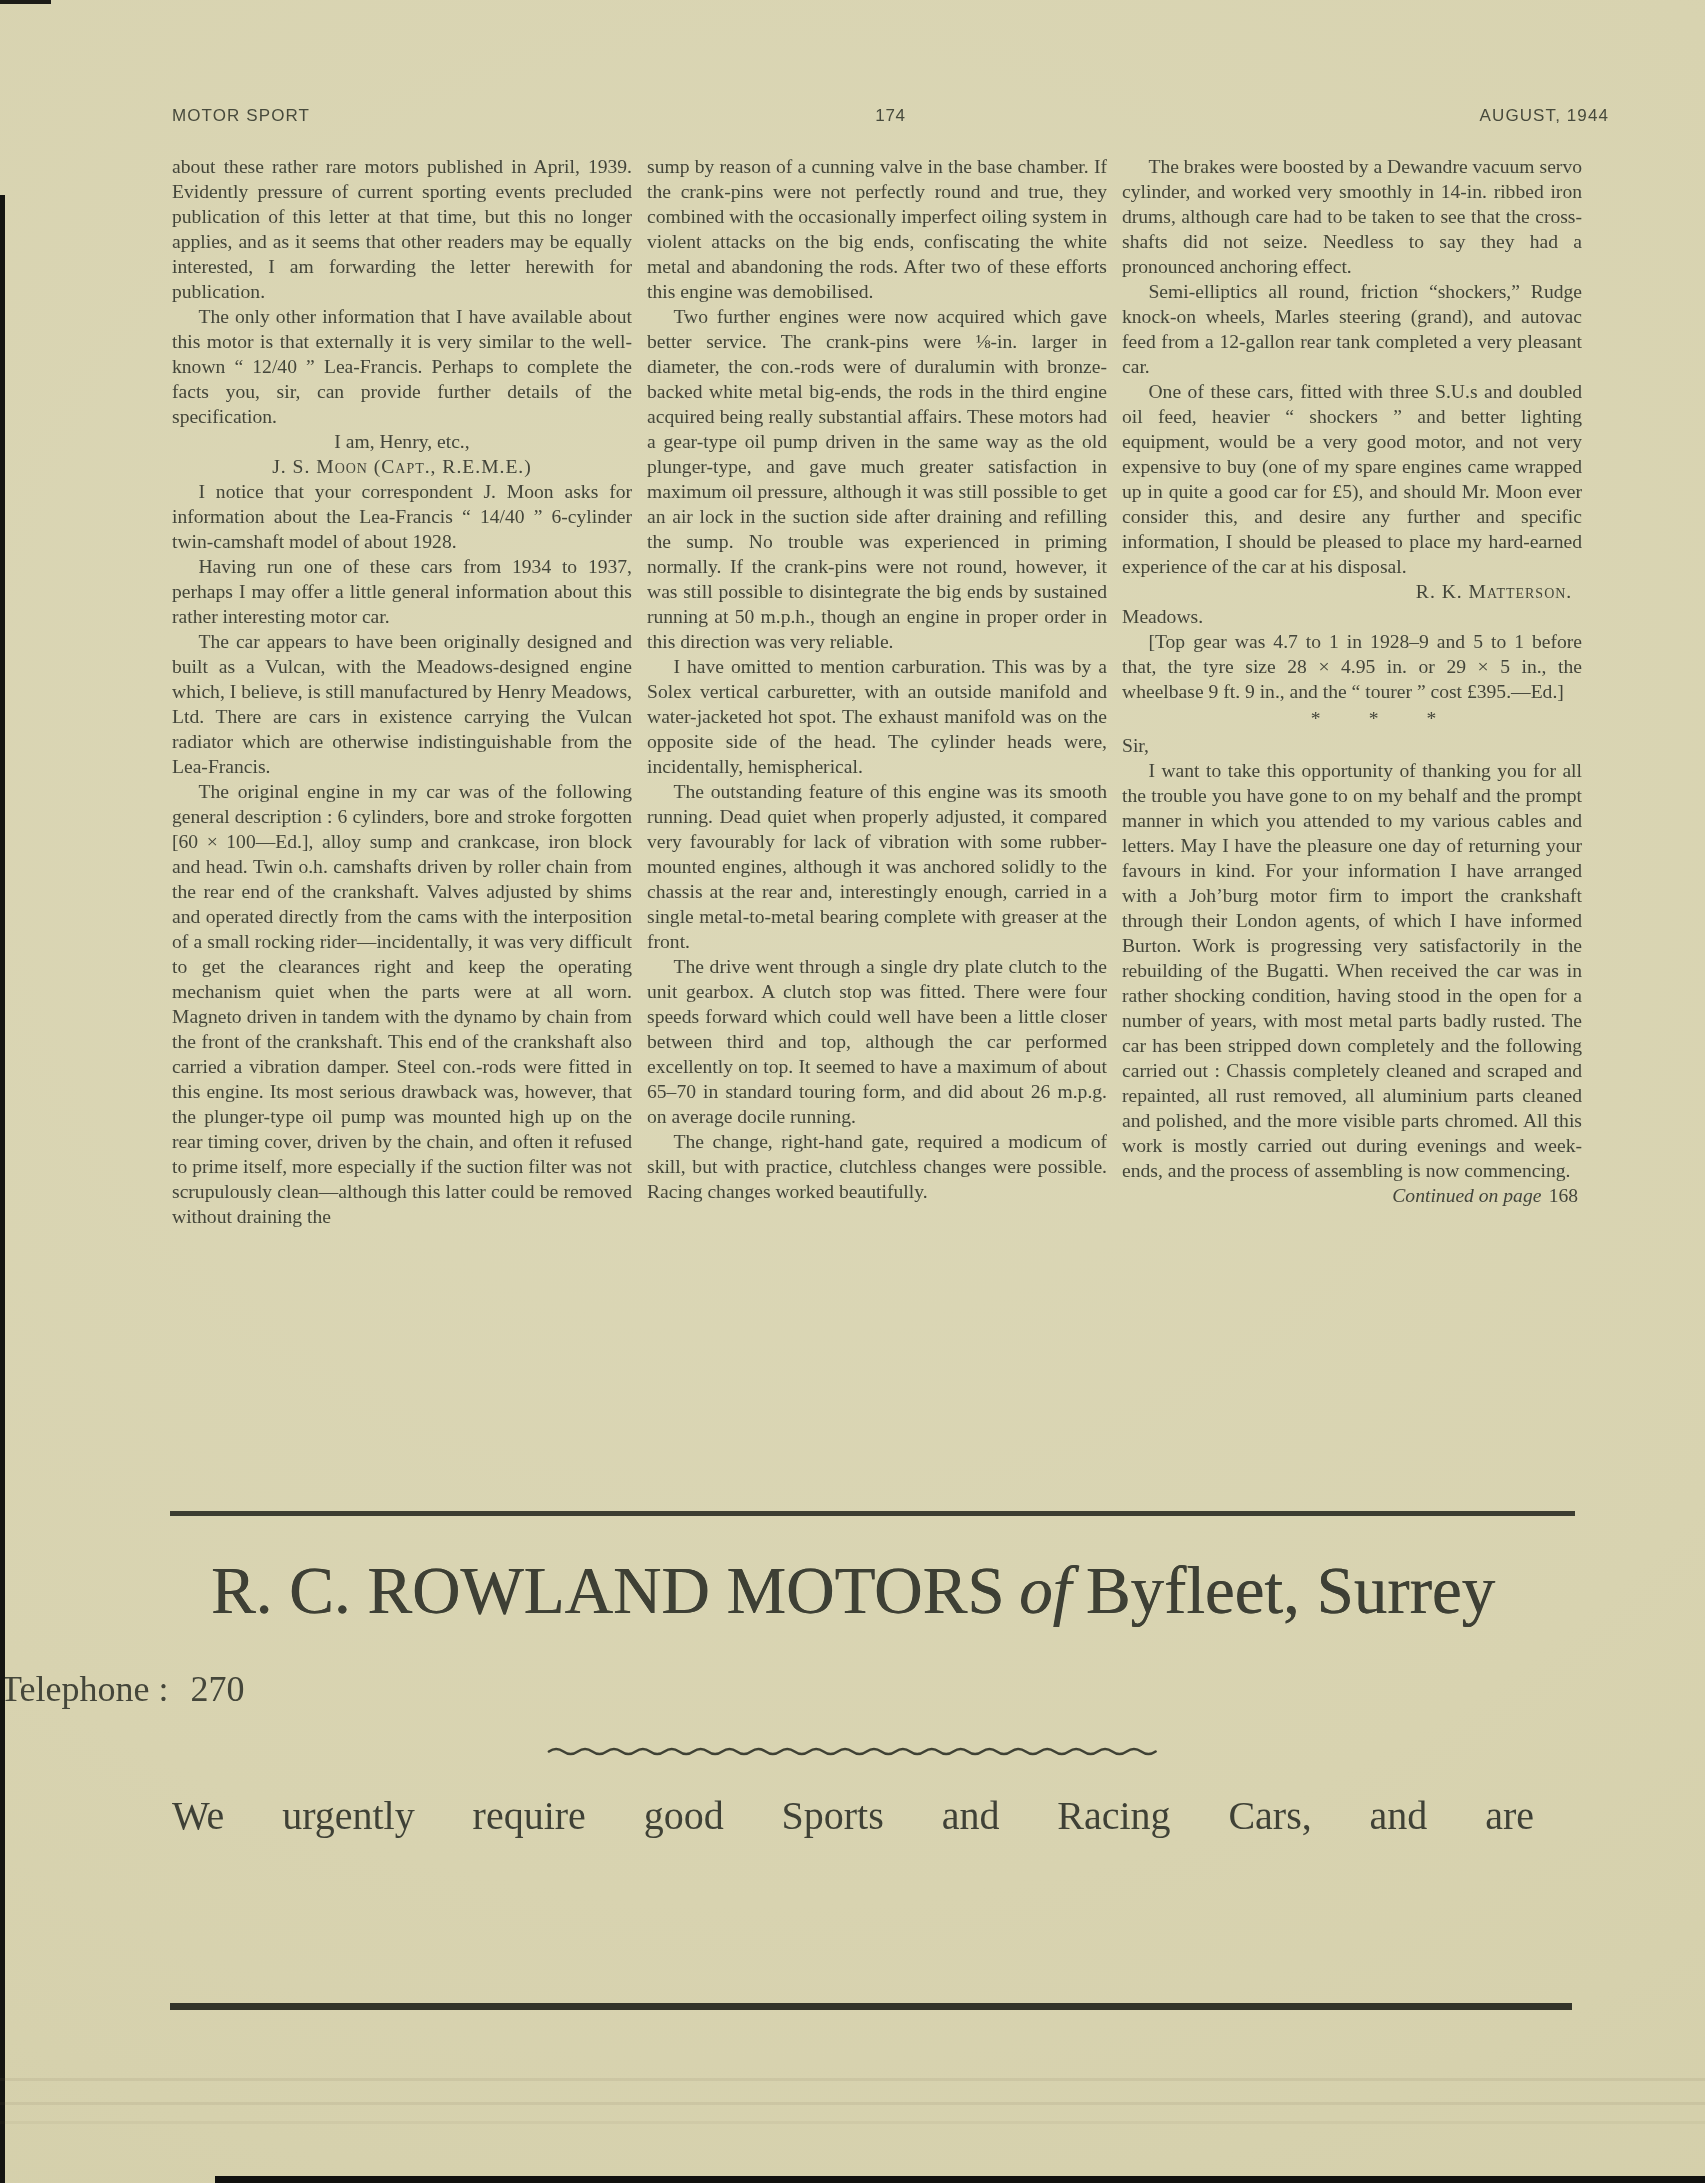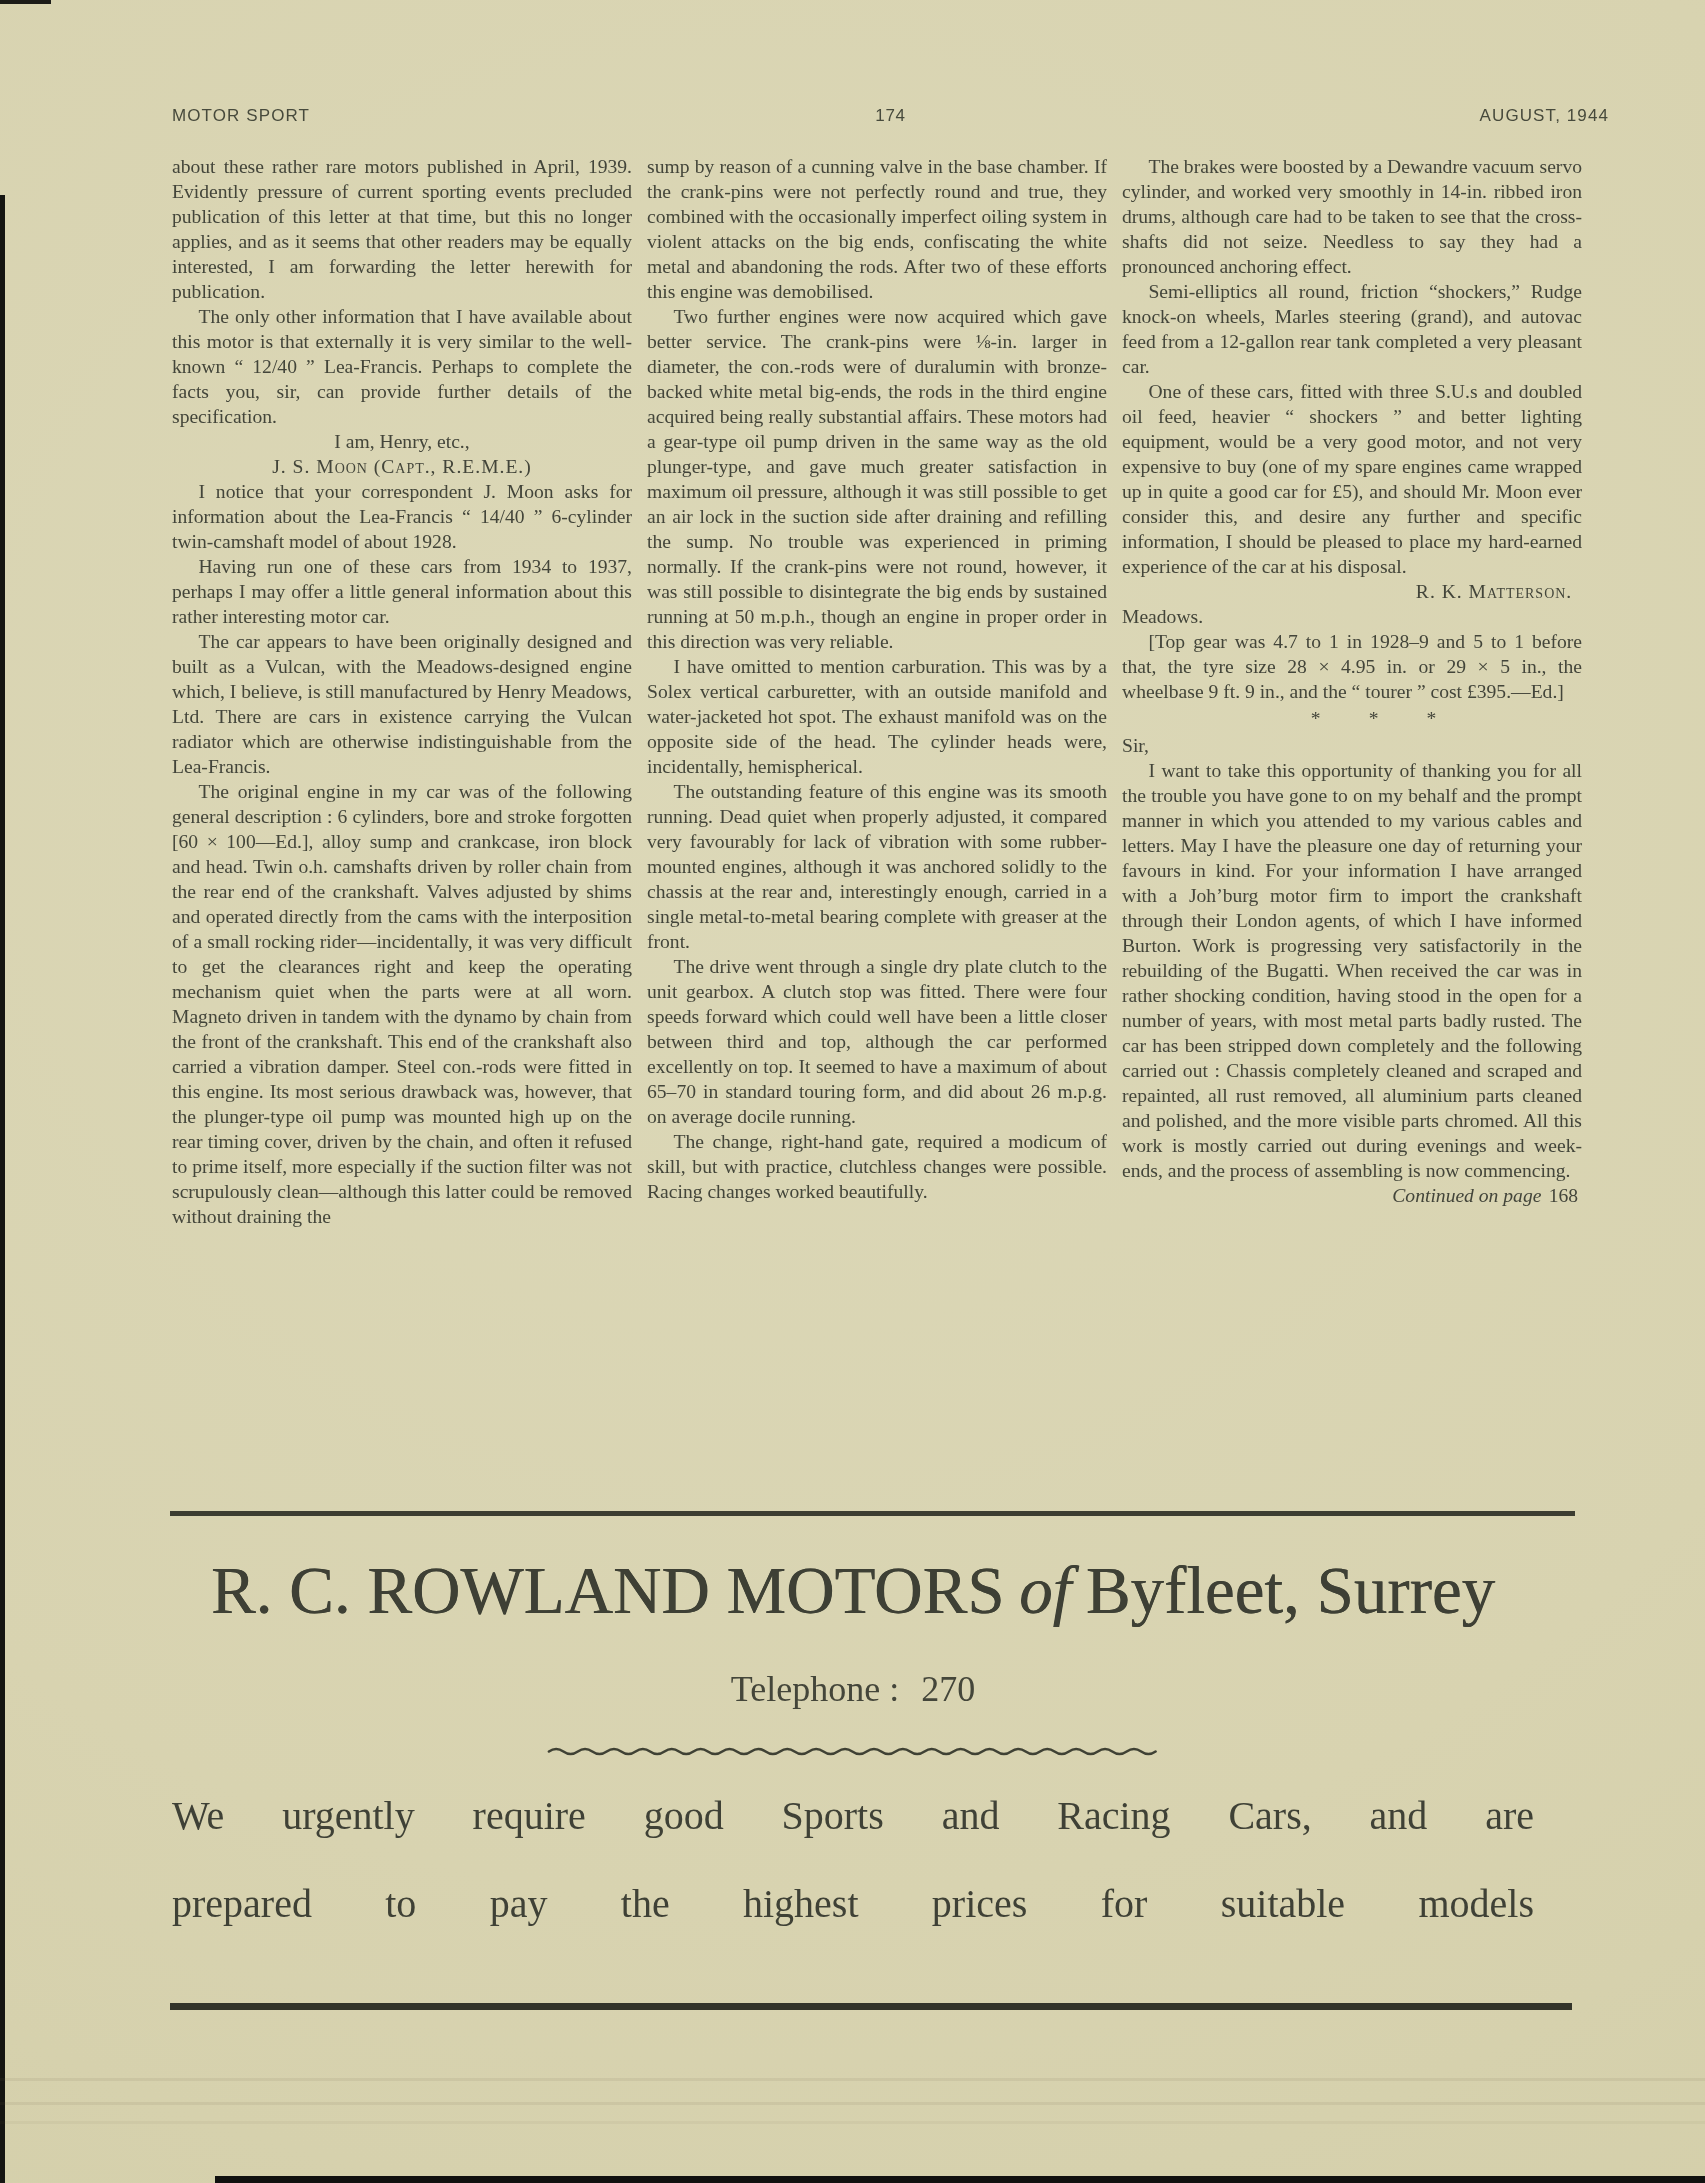--- a/index.html
+++ b/index.html
@@ -38,21 +38,21 @@
   .continued .it { font-style:italic; }
   .continued .pg { font-style:normal; margin-left:7.3px; }
 
   
   .rule-top { position:absolute; left:170px; top:1511px; width:1405px; height:5.1px; background:#3c3d31; }
   .ad-headline {
     position:absolute; top:1552px; left:0; width:100%; text-align:center; white-space:nowrap;
     font-size:67px; color:#3e4035; text-shadow:0.4px 0 0 currentColor;
   }
   .ad-headline .of { font-style:italic; margin:0 14.6px; }
-  .ad-phone { position:absolute; top:1668px; left:0; width:100%; text-align:center; font-size:36px; color:#44463a; }
+  .ad-phone { position:absolute; top:1668px; left:0; width:100%; text-align:left; font-size:36px; color:#44463a; }
   .ad-phone .num { margin-left:22px; }
   .wavy { position:absolute; top:1745px; left:50%; transform:translateX(-50%); }
   .ad-body { position:absolute; top:1792px; left:172px; width:1362px; font-size:40px; color:#3f4136; }
   .ad-line { text-align:justify; text-align-last:justify; line-height:1.18; margin-bottom:41px; word-spacing:0.25em; }
   .rule-bottom { position:absolute; left:170px; top:2003px; width:1402px; height:7.3px; background:#33342a; }
 
   
   .edge-left { position:absolute; left:0; top:195px; width:5.1px; height:1988px; background:#151512; }
   .edge-bottom { position:absolute; left:215px; right:0; top:2176px; height:7.3px; background:#11110f; }
   .edge-topleft { position:absolute; left:0; top:0; width:51px; height:4.4px; background:#1c1c18; }
@@ -108,21 +108,20 @@
 <div class="ad-phone">
   <span>Telephone :</span><span class="num">270</span>
 </div>
 
 <svg class="wavy" width="619" height="13" viewBox="0 0 850 18">
   <path fill="none" stroke="#3f4134" stroke-width="3.5" stroke-linecap="round" d="M4 9 q 10 -7 20 0 q 10 7 20 0 q 10 -7 20 0 q 10 7 20 0 q 10 -7 20 0 q 10 7 20 0 q 10 -7 20 0 q 10 7 20 0 q 10 -7 20 0 q 10 7 20 0 q 10 -7 20 0 q 10 7 20 0 q 10 -7 20 0 q 10 7 20 0 q 10 -7 20 0 q 10 7 20 0 q 10 -7 20 0 q 10 7 20 0 q 10 -7 20 0 q 10 7 20 0 q 10 -7 20 0 q 10 7 20 0 q 10 -7 20 0 q 10 7 20 0 q 10 -7 20 0 q 10 7 20 0 q 10 -7 20 0 q 10 7 20 0 q 10 -7 20 0 q 10 7 20 0 q 10 -7 20 0 q 10 7 20 0 q 10 -7 20 0 q 10 7 20 0 q 10 -7 20 0 q 10 7 20 0 q 10 -7 20 0 q 10 7 20 0 q 10 -7 20 0 q 10 7 20 0 q 10 -7 20 0 q 10 7 20 0"></path>
 </svg>
 
 <div class="ad-body">
   <div class="ad-line">We urgently require good Sports and Racing Cars, and are</div>
-  <div class="ad-line">prepared to pay the highest prices for suitable models</div>
 </div>
 
 <div class="rule-bottom"></div>
 
 <div class="edge-left"></div>
 <div class="edge-bottom"></div>
 <div class="edge-topleft"></div>
 <div class="streak" style="top:2078px;"></div>
 <div class="streak" style="top:2102px;"></div>
 <div class="streak" style="top:2121px; opacity:.6;"></div>

